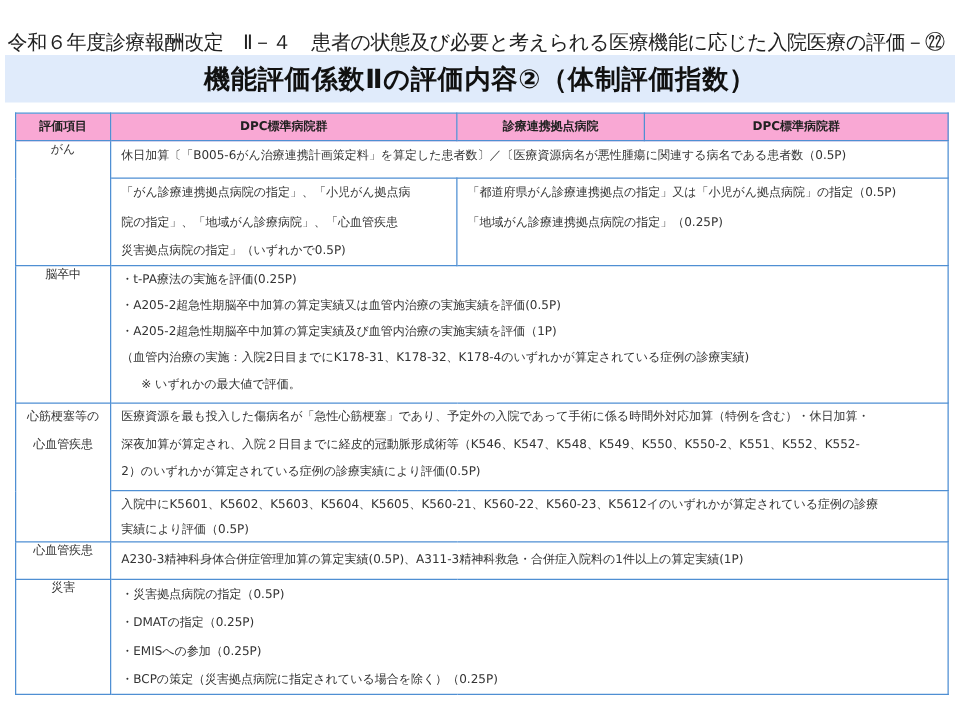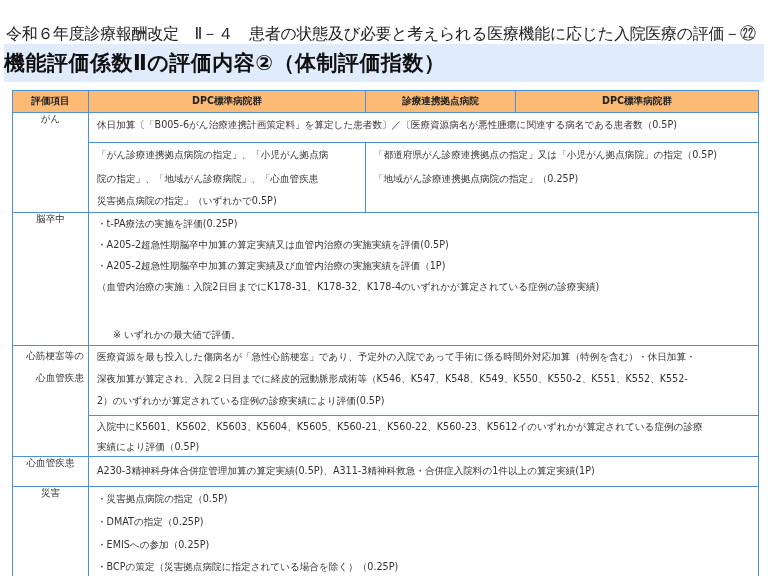--- a/index.html
+++ b/index.html
@@ -4,38 +4,38 @@
 <style>
   * { box-sizing: border-box; margin: 0; padding: 0; }
   html, body { width: 768px; height: 576px; background: #ffffff; overflow: hidden; }
   body { position: relative; font-family: "DejaVu Sans", "Liberation Sans", sans-serif; color: #222; }
   .subtitle {
     position: absolute; left: 6px; top: 24px; font-size: 16px; color: #222; white-space: nowrap;
     letter-spacing: -0.3px;
   }
   .title-band {
     position: absolute; left: 4px; top: 44px; width: 760px; height: 38px;
-    background: #e0ebfb; display: flex; align-items: center; 
+    background: #e0ebfb; display: flex; align-items: center; justify-content: center;
   }
   .title-band span { font-size: 21px; font-weight: bold; color: #111; letter-spacing: 0.5px; }
   table.grid {
     position: absolute; left: 12px; top: 90px; width: 746px;
     border-collapse: collapse; font-size: 9.6px; color: #333;
     table-layout: fixed;
   }
   table.grid td, table.grid th {
     border: 1.5px solid #4f8fd3; vertical-align: top; padding: 0 8px;
   }
   table.grid th {
-    background: #fdba74; font-weight: bold; height: 22px; vertical-align: middle; color: #222;
+    background: #f9a8d4; font-weight: bold; height: 22px; vertical-align: middle; color: #222;
   }
   td.cat { padding: 6px 10px; color: #333; text-align: center; }
-  td.cat.center { text-align: right; font-family: Liberation Mono, monospace; }
+  td.cat.center { text-align: center; }
   .ln { line-height: 24px; white-space: nowrap; }
-  .indent { padding-left: 16px; margin-top: 27px; }
+  .indent { padding-left: 16px; }
 </style>
 </head>
 <body>
 
 <div class="subtitle">令和６年度診療報酬改定　Ⅱ－４　患者の状態及び必要と考えられる医療機能に応じた入院医療の評価－㉒</div>
 
 <div class="title-band">
   <span>機能評価係数Ⅱの評価内容②（体制評価指数）</span>
 </div>
 

